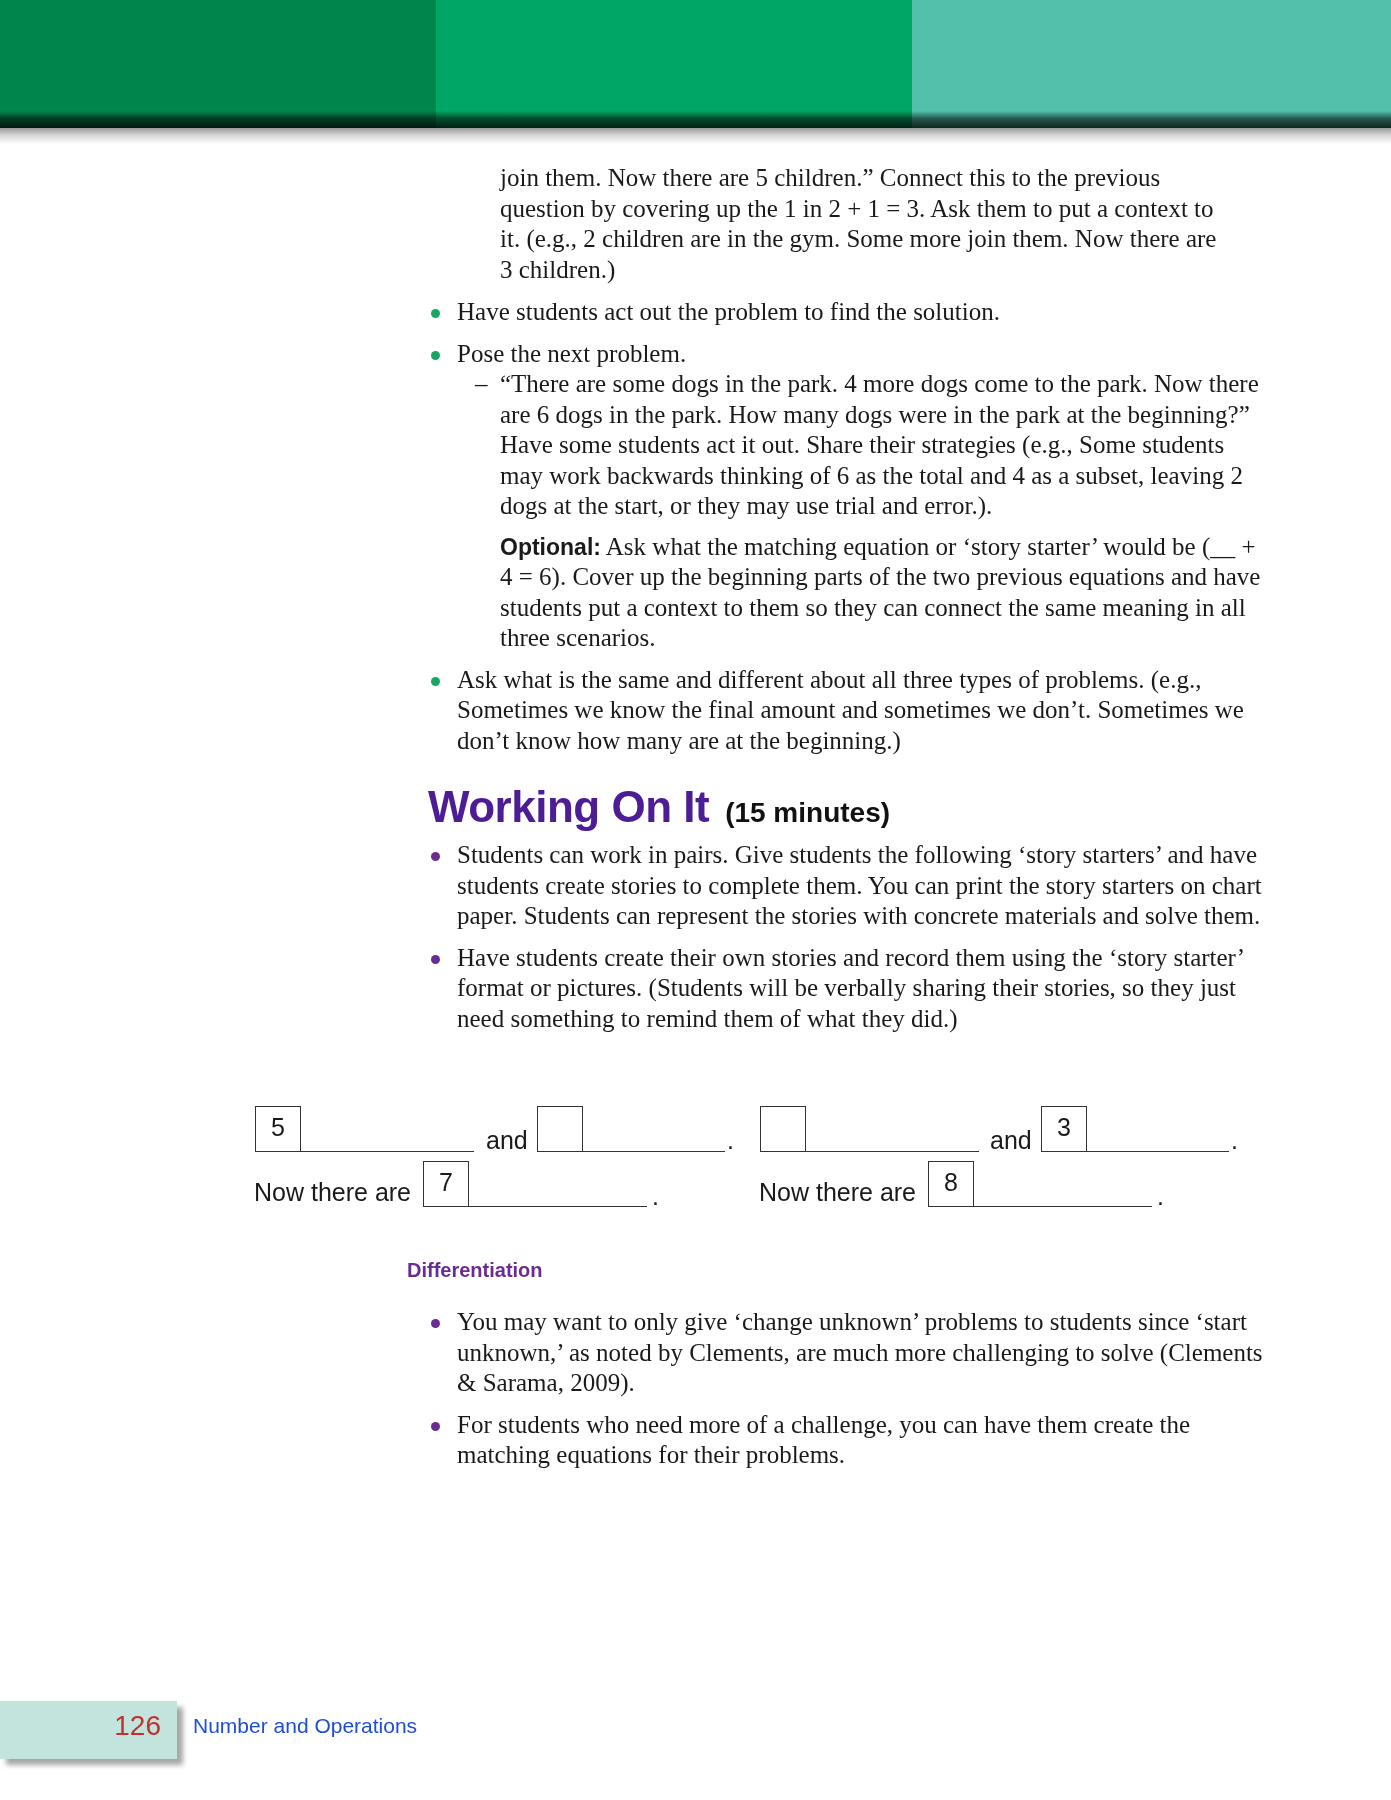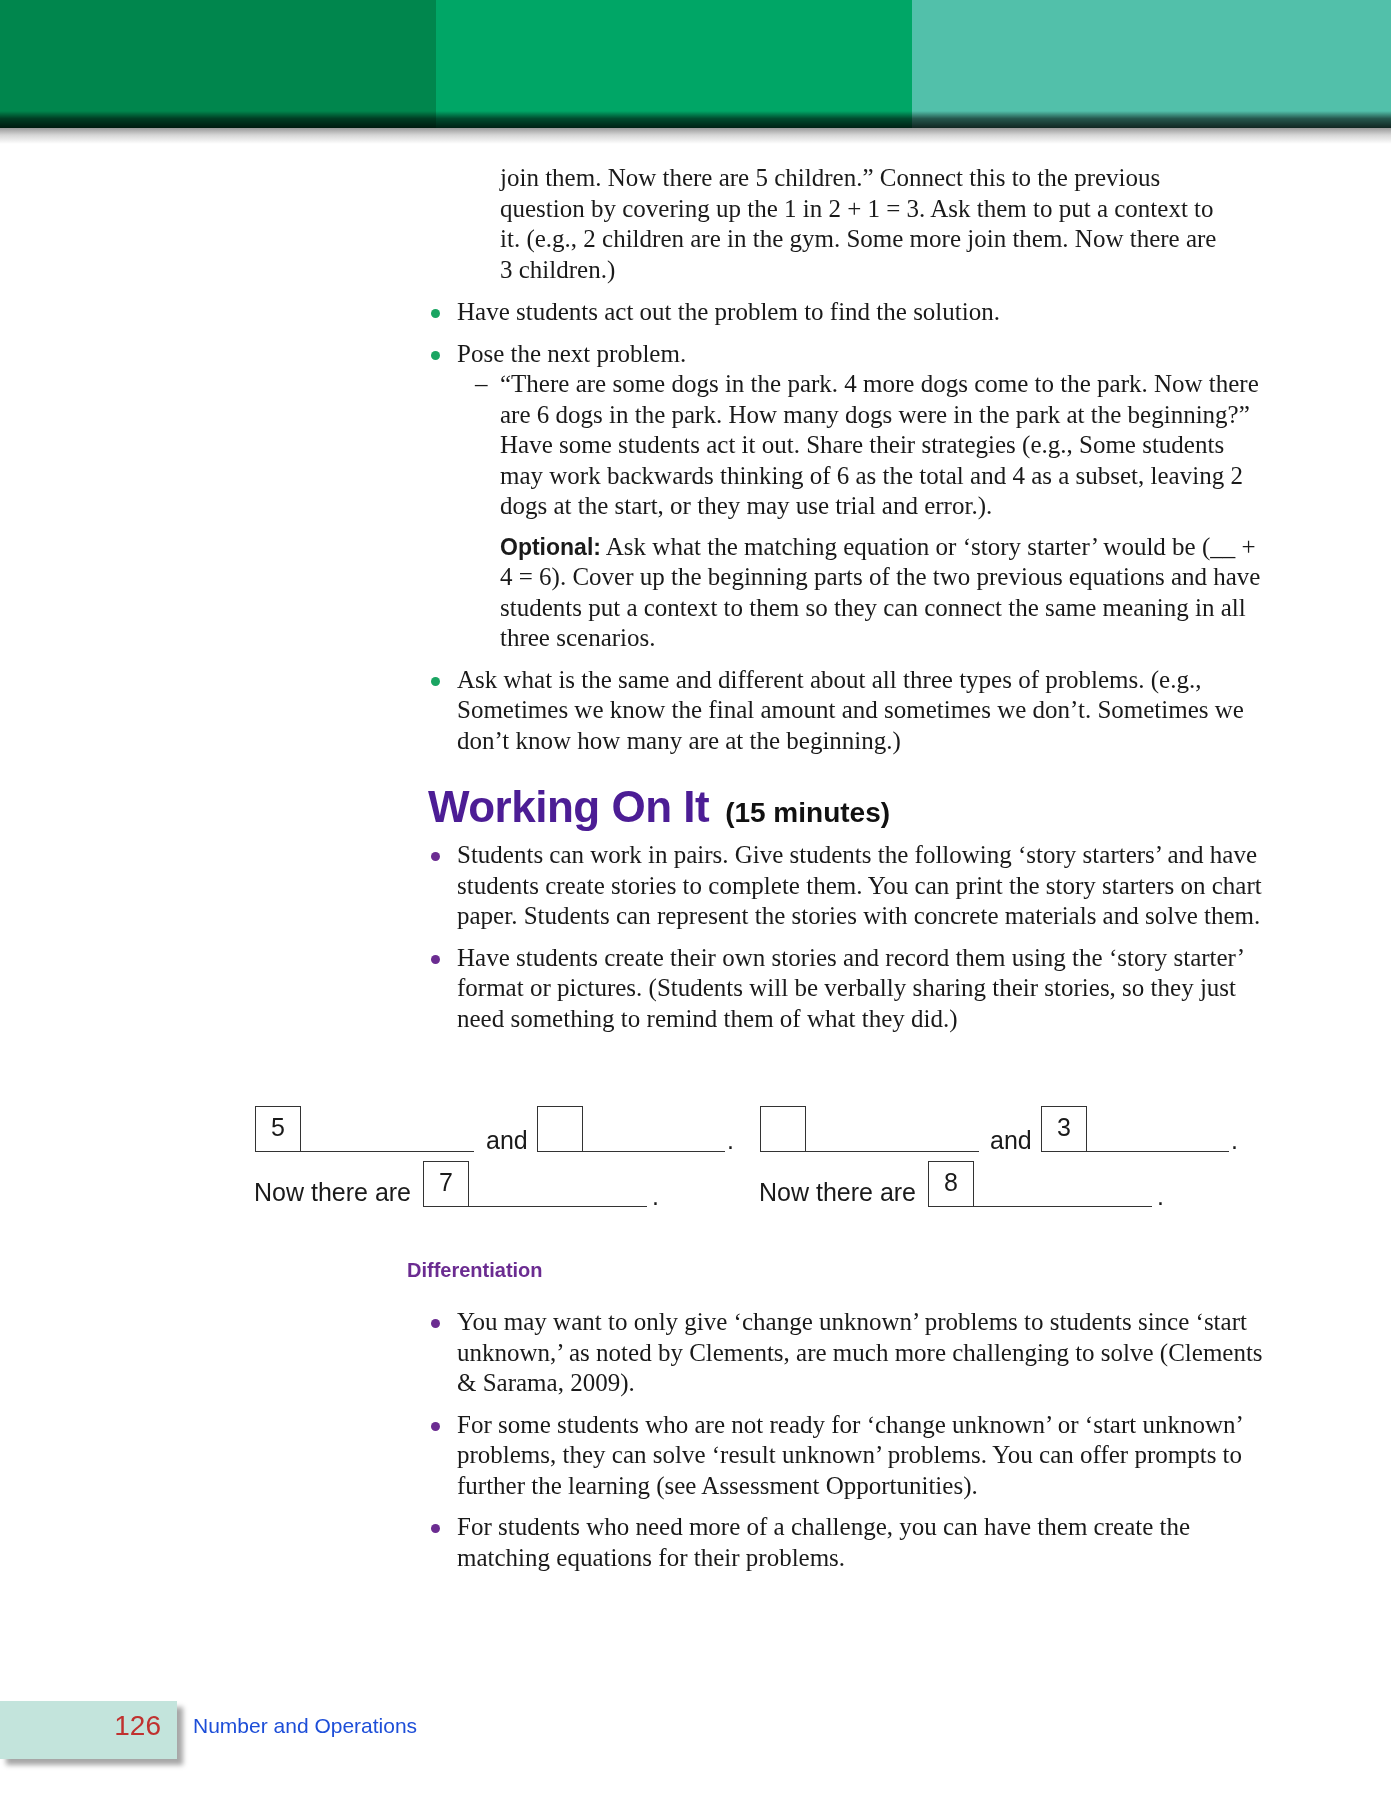--- a/index.html
+++ b/index.html
@@ -109,20 +109,19 @@
   <div class="dot" style="left:1231px; top:1126px;">.</div>
   <div class="starter" style="left:759px; top:1178px;">Now there are</div>
   <div class="box" style="left:928px; top:1161px;">8</div>
   <div class="line" style="left:974px; top:1206px; width:178px;"></div>
   <div class="dot" style="left:1157px; top:1182px;">.</div>
 </div>
 
 <div class="h-diff">Differentiation</div>
 <div class="col" style="top:1307px;">
   <div class="bullet purple">You may want to only give ‘change unknown’ problems to students since ‘start unknown,’ as noted by Clements, are much more challenging to solve (Clements &amp; Sarama, 2009).</div>
-  <div class="bullet purple" style="margin-top:11px;">For some students who are not ready for ‘change unknown’ or ‘start unknown’ problems, they can solve ‘result unknown’ problems. You can offer prompts to further the learning (see Assessment Opportunities).</div>
   <div class="bullet purple" style="margin-top:11px;">For students who need more of a challenge, you can have them create the matching equations for their problems.</div>
 </div>
 
 <div class="footer-tab">
   <span class="footer-page">126</span>
 </div>
 <div class="footer-title">Number and Operations</div>
 
 </body></html>

